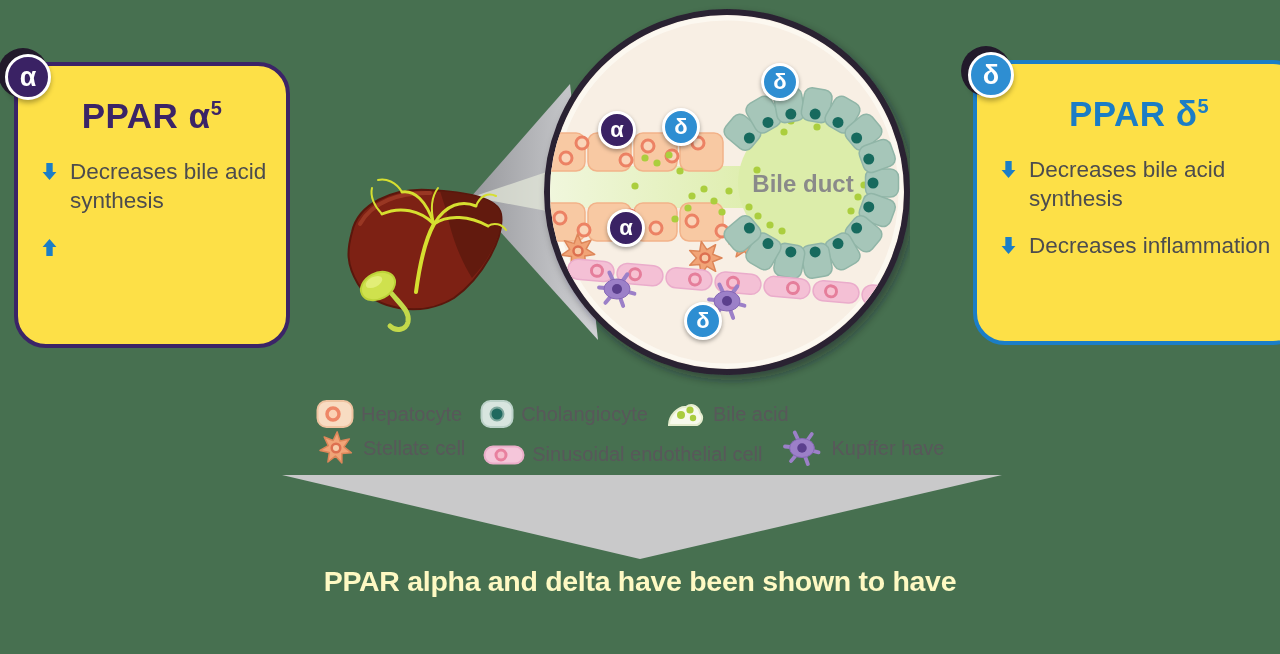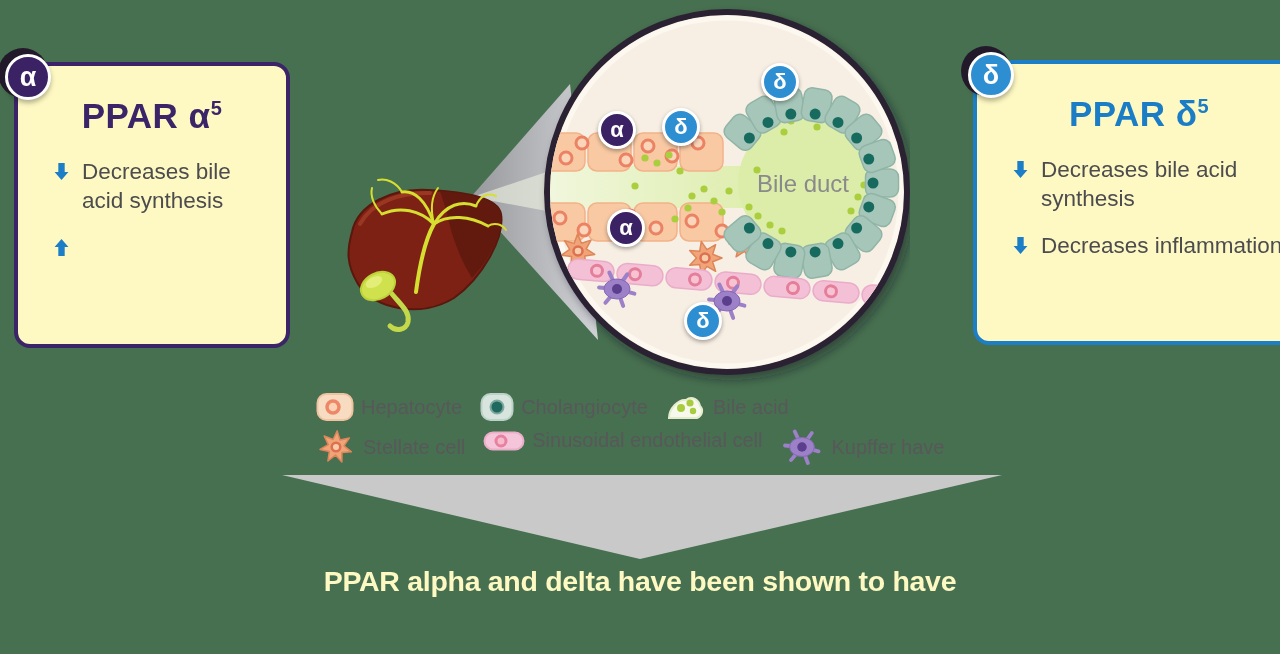--- a/index.html
+++ b/index.html
@@ -1,58 +1,58 @@
 <!DOCTYPE html>
 <html><head>
 <meta charset="utf-8">
 <style>
   html,body{margin:0;padding:0;}
   body{width:1280px;height:654px;overflow:hidden;font-family:"Liberation Sans",sans-serif;}
   .canvas{position:relative;width:1280px;height:654px;background:#477050;overflow:hidden;}
 
   
-  .card{position:absolute;background:#fef9c3;border-radius:16px;box-sizing:border-box;}
+  .card{position:absolute;background:#fde047;border-radius:32px;box-sizing:border-box;}
   .card-alpha{left:14px;top:62px;width:276px;height:286px;border:4px solid #3b2467;}
   .card-delta{left:973px;top:60px;width:332px;height:285px;border:4px solid #1b7ec7;}
   .card-title{margin:30px 8px 0 8px;text-align:center;font-size:35px;font-weight:bold;letter-spacing:.5px;}
   .card-title.purple{color:#3b2467;}
   .card-title.blue{color:#1b7dc5;}
   .card-title sup{font-size:20px;}
-  .card ul{list-style:none;margin:22px 0 0 12px;padding:0 10px 0 24px;}
+  .card ul{list-style:none;margin:22px 0 0 0;padding:0 10px 0 24px;}
   .card li{display:flex;align-items:flex-start;margin-bottom:18px;}
   .arr{flex:0 0 16px;margin:5px 12px 0 0;line-height:0;}
   .li-text{font-size:22.5px;line-height:1.28;color:#4c4c4e;}
 
   .card-badge{position:absolute;width:40px;height:40px;border-radius:50%;border:3px solid #fff;
     display:flex;align-items:center;justify-content:center;color:#fff;font-size:27px;font-weight:bold;
     box-shadow:-5px -4px 0 2px #221a2b, 0 3px 5px rgba(0,0,0,.3);z-index:6;}
   .card-badge.alpha{left:5px;top:54px;background:#3a2264;}
   .card-badge.delta{left:968px;top:52px;background:#2e8ed2;}
 
   
   .mini-badge{position:absolute;width:32px;height:32px;border-radius:50%;border:3px solid #fff;
     display:flex;align-items:center;justify-content:center;color:#fff;font-size:22px;font-weight:bold;
     box-shadow:0 2px 4px rgba(0,0,0,.35);z-index:5;}
   .mini-badge.alpha{background:#3a2264;}
   .mini-badge.delta{background:#2e8ed2;}
 
   
   .legend{position:absolute;left:316px;top:392px;width:680px;z-index:4;}
-  .legend-row{display:flex;align-items:flex-start;height:37px;}
+  .legend-row{display:flex;align-items:flex-end;height:37px;}
   .legend-item{display:flex;align-items:center;margin-right:18px;}
   .legend-item .licon{line-height:0;margin-right:7px;}
   .legend-item .llabel{font-size:20px;color:#58585a;}
 
   
   .funnel{position:absolute;left:278px;top:470px;z-index:2;line-height:0;}
   .caption{position:absolute;left:0;top:566px;width:1280px;text-align:center;
     color:#fef9c3;font-weight:bold;font-size:28.5px;line-height:31px;letter-spacing:-.3px;z-index:3;}
   .caption sup{font-size:17px;}
 
-  .lens-wrap{position:absolute;left:330px;top:0;width:580px;height:400px;z-index:1;line-height:0;}
+  .lens-wrap{position:absolute;left:330px;top:0;width:580px;height:400px;z-index:1;line-height:0;font-weight:bold;}
 </style>
 </head>
 <body style="background: rgb(71, 112, 80);">
 
 <div class="canvas">
 
   <div class="lens-wrap">
     <svg id="lens-svg" width="580" height="400" viewBox="0 0 580 400">
       <defs>
         <linearGradient id="coneGrad" x1="0" y1="0" x2="1" y2="0">

